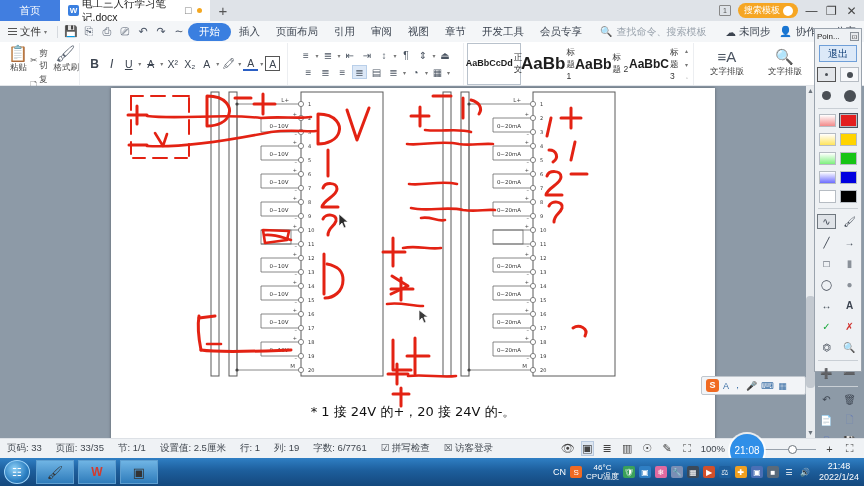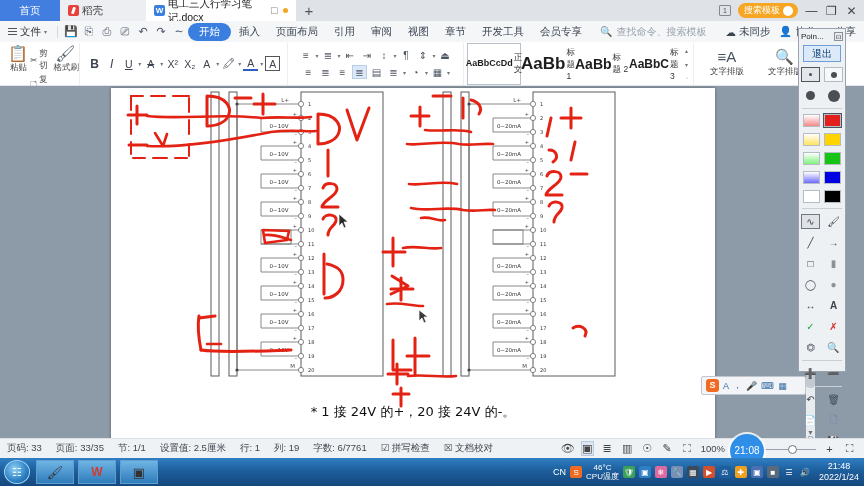--- a/index.html
+++ b/index.html
@@ -108,21 +108,21 @@
                background:#e9ecef; }
   .sbthumb { position:absolute; left:0; top:210px; width:9px; height:92px;
              background:#c3c9d0; border-radius:4px; }
   .sbarrow { position:absolute; left:0; width:9px; height:10px; font-size:7px;
              color:#6b737c; text-align:center; line-height:10px; }
 
   
   svg.schem { position:absolute; left:0; top:0; }
 
   
-  .pointpanel { position:absolute; right:18px; top:28px; width:48px; height:344px;
+  .pointpanel { position:absolute; right:2px; top:28px; width:48px; height:344px;
                 background:#eef1f4; border:1px solid #9aa3ad; }
   .pp-title { height:14px; display:flex; align-items:center; justify-content:space-between;
               padding:0 2px; font-size:8px; color:#222; }
   .pp-close { width:9px;height:9px;border:1px solid #8a9199;font-size:6px;
               line-height:8px;text-align:center;background:#e6e9ed; }
   .pp-exit { margin:2px 4px; height:17px; border:1px solid #6f9fd8; background:#dce9f8;
              display:flex; align-items:center; justify-content:center;
              font-size:10px; color:#0a3a73; }
   .pp-row { display:flex; justify-content:center; gap:4px; padding:3px 0; }
   .sw { width:17px; height:13px; border:1px solid #b6bcc3; }
@@ -184,24 +184,20 @@
 </style>
 </head>
 <body>
 
 <div id="app">
 
   <div class="tabbar">
     <div class="tab home">
       <span>首页</span>
     </div>
-    <div class="tab t2">
-      <span class="tabicon ic-red"></span>
-      <span>稻壳</span>
-    </div>
     <div class="tab active">
       <span class="tabicon ic-blue">W</span>
       <span>电工三人行学习笔记.docx</span>
       <span class="tabmini">
         <span style="font-size:9px;color:#888;">☐</span>
         <span class="dot-orange"></span>
       </span>
     </div>
     <div class="newtab">+</div>
     <div class="tabright">
@@ -828,21 +824,21 @@
     <span class="st">设置值: 2.5厘米</span>
     <span class="st">行: 1</span>
     <span class="st">列: 19</span>
     <span class="st">字数: 6/7761</span>
     <span class="st">
       <span>☑</span>
       <span>拼写检查</span>
     </span>
     <span class="st">
       <span>☒</span>
-      <span>文档校对</span>
+      <span>访客登录</span>
     </span>
     <span class="statusright">
       <span class="vicon">👁</span>
       <span class="vicon on">▣</span>
       <span class="vicon">≣</span>
       <span class="vicon">▥</span>
       <span class="vicon">☉</span>
       <span class="vicon">✎</span>
       <span class="vicon">⛶</span>
       <span>100%</span>

